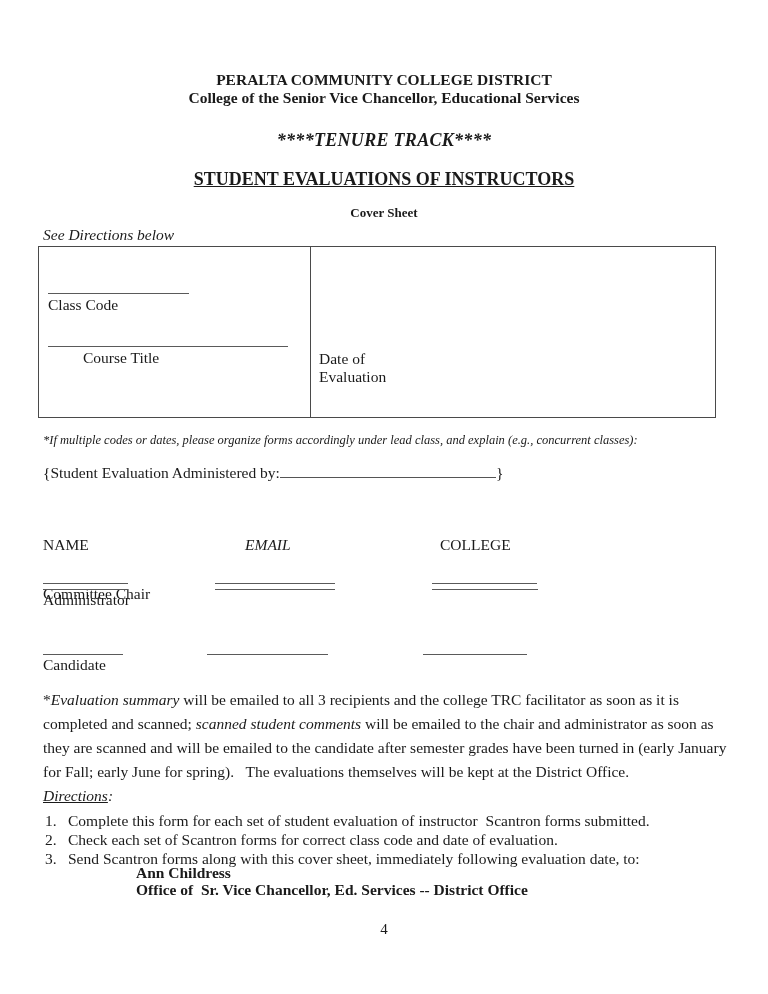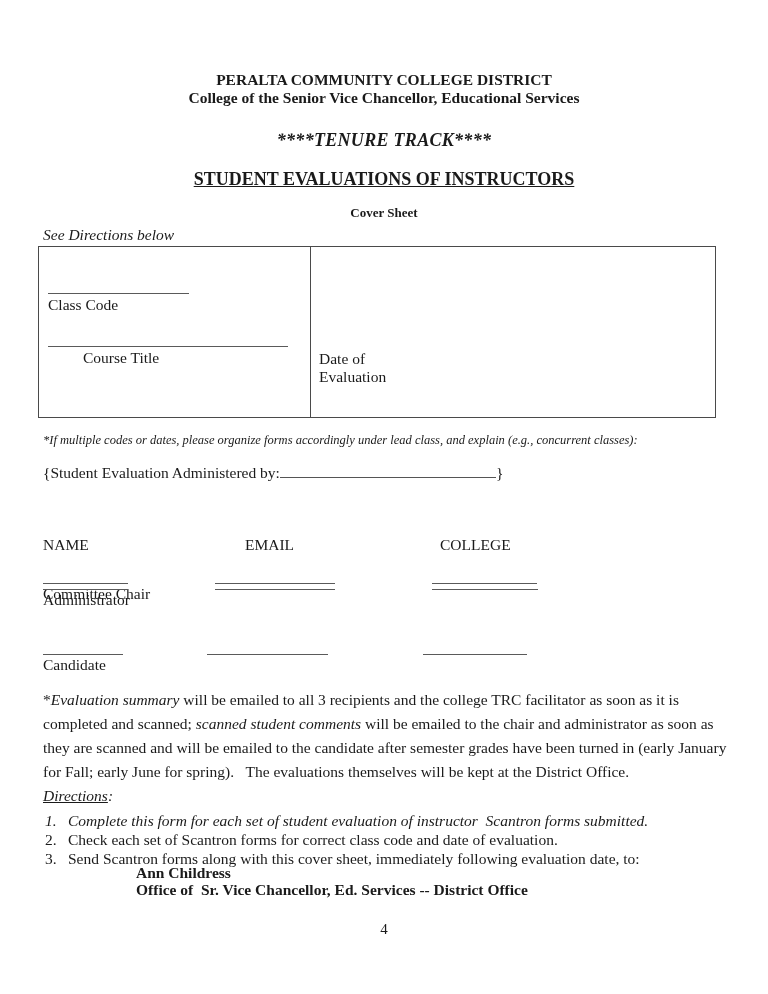--- a/index.html
+++ b/index.html
@@ -86,21 +86,21 @@
       <div class="tbl-label" style="left:8px;top:103px;width:78px;">Date of Evaluation</div>
     </div>
   </div>
 
   <div class="abs multi-note i">*If multiple codes or dates, please organize forms accordingly under lead class, and explain (e.g., concurrent classes):</div>
 
   <div class="abs administered"><span>{Student Evaluation Administered by:</span><span class="blank-inline"></span><span>}</span></div>
 
 
   <div class="abs col-header" style="left:43px;">NAME</div>
-  <div class="abs col-header" style="left:245px;">EMAIL</div>
+  <div class="abs col-header" style="left:245px;font-style:italic;">EMAIL</div>
   <div class="abs col-header" style="left:440px;">COLLEGE</div>
 
   <div class="abs recipient-row" style="top:583px;">
     <div class="r-line" style="left:43px;width:85px;"></div>
     <div class="r-line" style="left:215px;width:120px;"></div>
     <div class="r-line" style="left:432px;width:105px;"></div>
     <div class="r-label">Committee Chair</div>
   </div>
   <div class="abs recipient-row" style="top:589px;padding-left:16px;">
     <div class="r-line" style="left:43px;width:85px;"></div>
@@ -112,21 +112,21 @@
     <div class="r-line" style="left:43px;width:80px;"></div>
     <div class="r-line" style="left:207px;width:121px;"></div>
     <div class="r-line" style="left:423px;width:104px;"></div>
     <div class="r-label">Candidate</div>
   </div>
 
   <div class="abs footnote"><span>*</span><span class="i">Evaluation summary</span><span> will be emailed to all 3 recipients and the college TRC facilitator as soon as it is completed and scanned; </span><span class="i">scanned student comments</span><span> will be emailed to the chair and administrator as soon as they are scanned and will be emailed to the candidate after semester grades have been turned in (early January for Fall; early June for spring).&nbsp;&nbsp; The evaluations themselves will be kept at the District Office.</span></div>
 
   <div class="abs directions-heading i"><span class="u">Directions</span><span>:</span></div>
 
-  <div class="abs dir-item" style="top:811px;font-style:italic;"><span class="dir-num">1.</span><span>Complete this form for each set of student evaluation of instructor&nbsp; Scantron forms submitted.</span></div>
+  <div class="abs dir-item" style="top:811px;"><span class="dir-num">1.</span><span>Complete this form for each set of student evaluation of instructor&nbsp; Scantron forms submitted.</span></div>
   <div class="abs dir-item" style="top:830px;"><span class="dir-num">2.</span><span>Check each set of Scantron forms for correct class code and date of evaluation.</span></div>
   <div class="abs dir-item" style="top:849px;"><span class="dir-num">3.</span><span>Send Scantron forms along with this cover sheet, immediately following evaluation date, to:</span></div>
 
   <div class="abs contact b" style="top:864px;">Ann Childress</div>
   <div class="abs contact b" style="top:881px;">Office of&nbsp; Sr. Vice Chancellor, Ed. Services -- District Office</div>
 
   <div class="abs centered page-number">4</div>
 
 </div>
 

